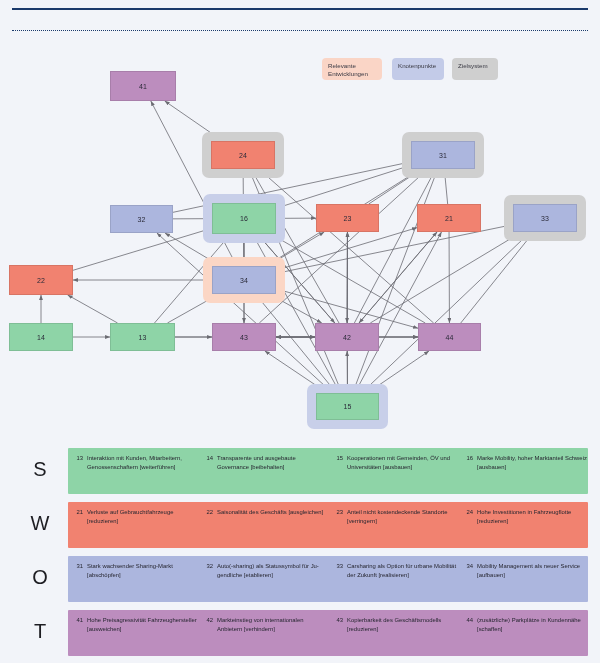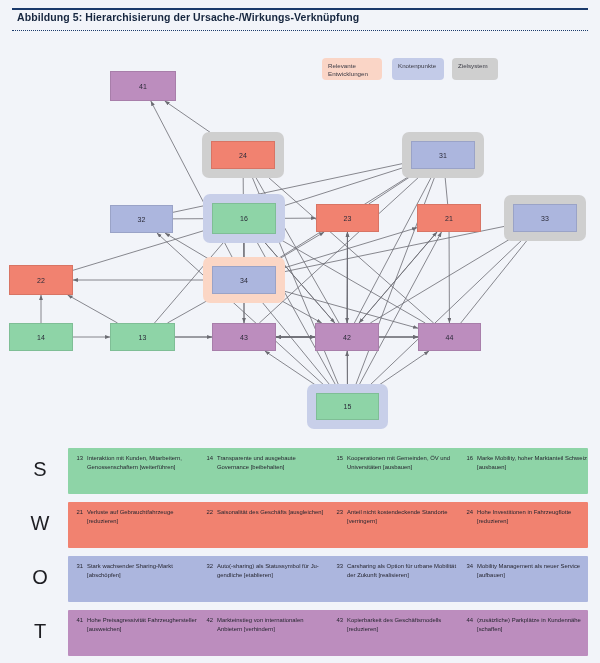--- a/index.html
+++ b/index.html
@@ -63,21 +63,20 @@
     display:flex; gap:4px;
   }
   .cell .num { min-width:9px; text-align:right; }
   .cell .txt { flex:1; }
 </style>
 </head>
 <body>
 
 <div id="header">
   <div class="rule-top"></div>
-  <div class="title">Abbildung 5: Hierarchisierung der Ursache-/Wirkungs-Verknüpfung</div>
   <div class="rule-bottom"></div>
 </div>
 
 <div id="legend">
     <div class="chip" style="left: 322px; top: 58px; width: 60px; height: 22px; background: rgb(250, 213, 198);">Relevante Entwicklungen</div>
     <div class="chip" style="left: 392px; top: 58px; width: 52px; height: 22px; background: rgb(195, 203, 232);">Knotenpunkte</div>
     <div class="chip" style="left: 452px; top: 58px; width: 46px; height: 22px; background: rgb(207, 207, 207);">Zielsystem</div>
   </div>
 
 <div id="diagram">

